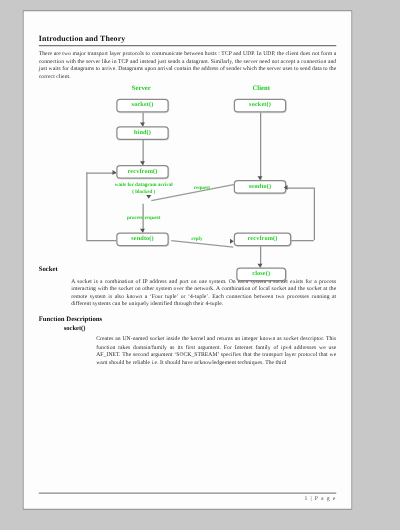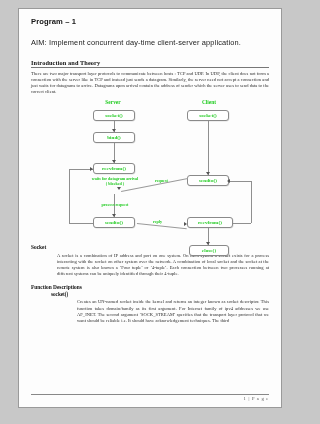--- a/index.html
+++ b/index.html
@@ -161,23 +161,21 @@
     color:#555;
     letter-spacing:.7px;
   }
 </style>
 </head>
 <body>
 
 <div class="page">
   <div class="inner">
 
-    <div class="prog-title">Program – 1</div>
-
-    <div class="aim">AIM: Implement concurrent day-time client-server application.</div>
+
 
     <div class="sec-head">Introduction and Theory</div>
     <div class="para">There are two major transport layer protocols to communicate between hosts : TCP and UDP. In UDP, the client does not form a connection with the server like in TCP and instead just sends a datagram. Similarly, the server need not accept a connection and just waits for datagrams to arrive. Datagrams upon arrival contain the address of sender which the server uses to send data to the correct client.</div>
 
     <div class="diagram">
 
       <div class="col-head" style="left:52px;top:0;">Server</div>
       <div class="col-head" style="left:148px;top:0;">Client</div>
 
       <div class="node" style="left:62px;top:11px;width:42px;height:11px;">socket()</div>

